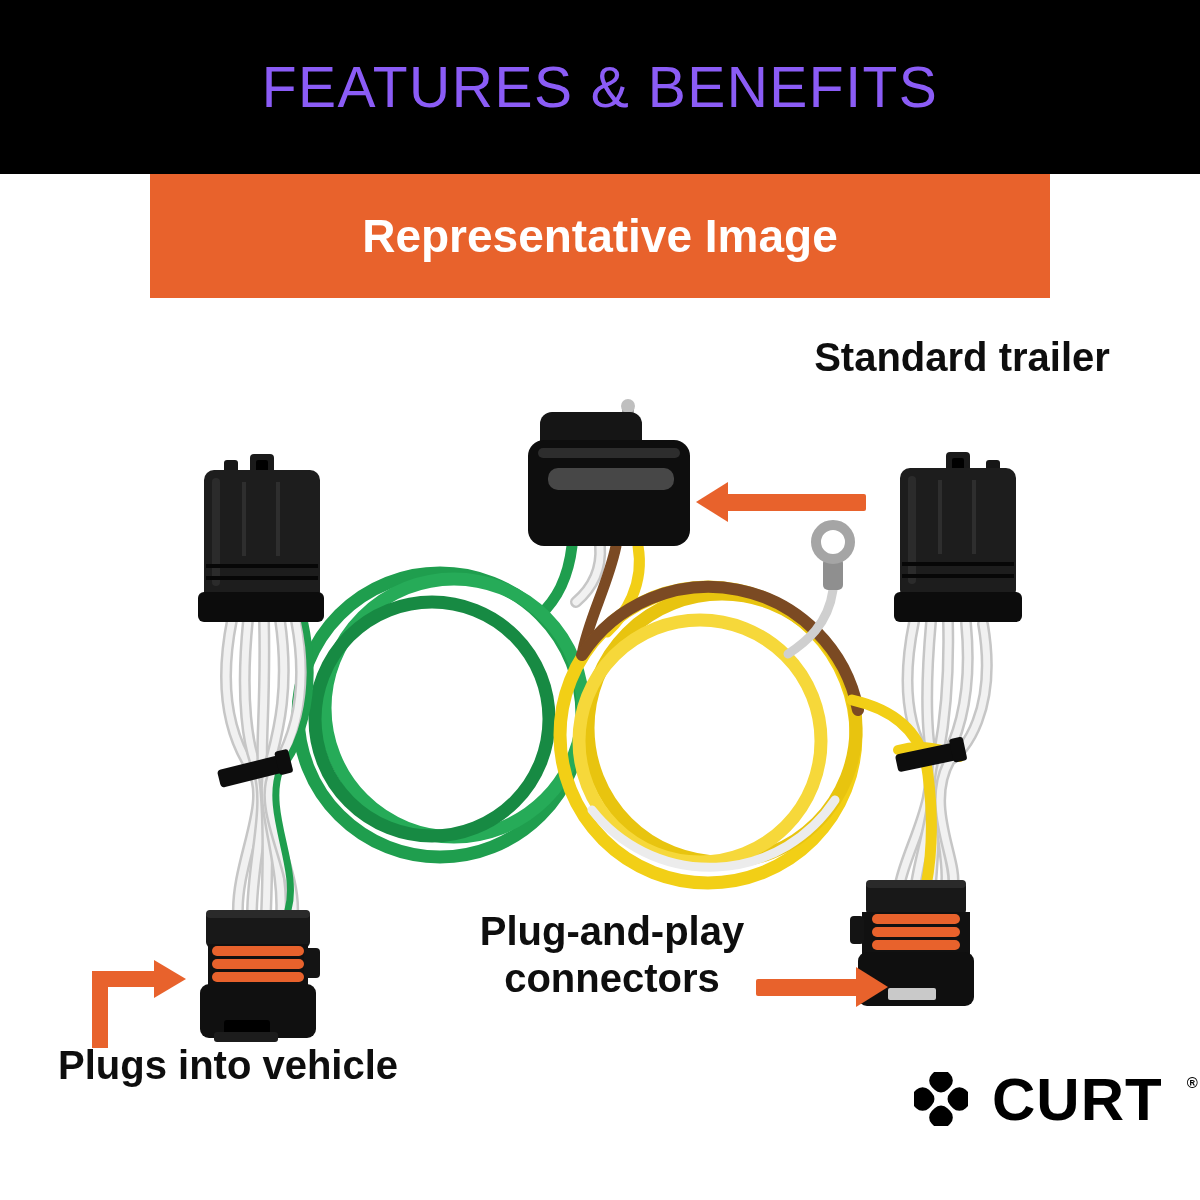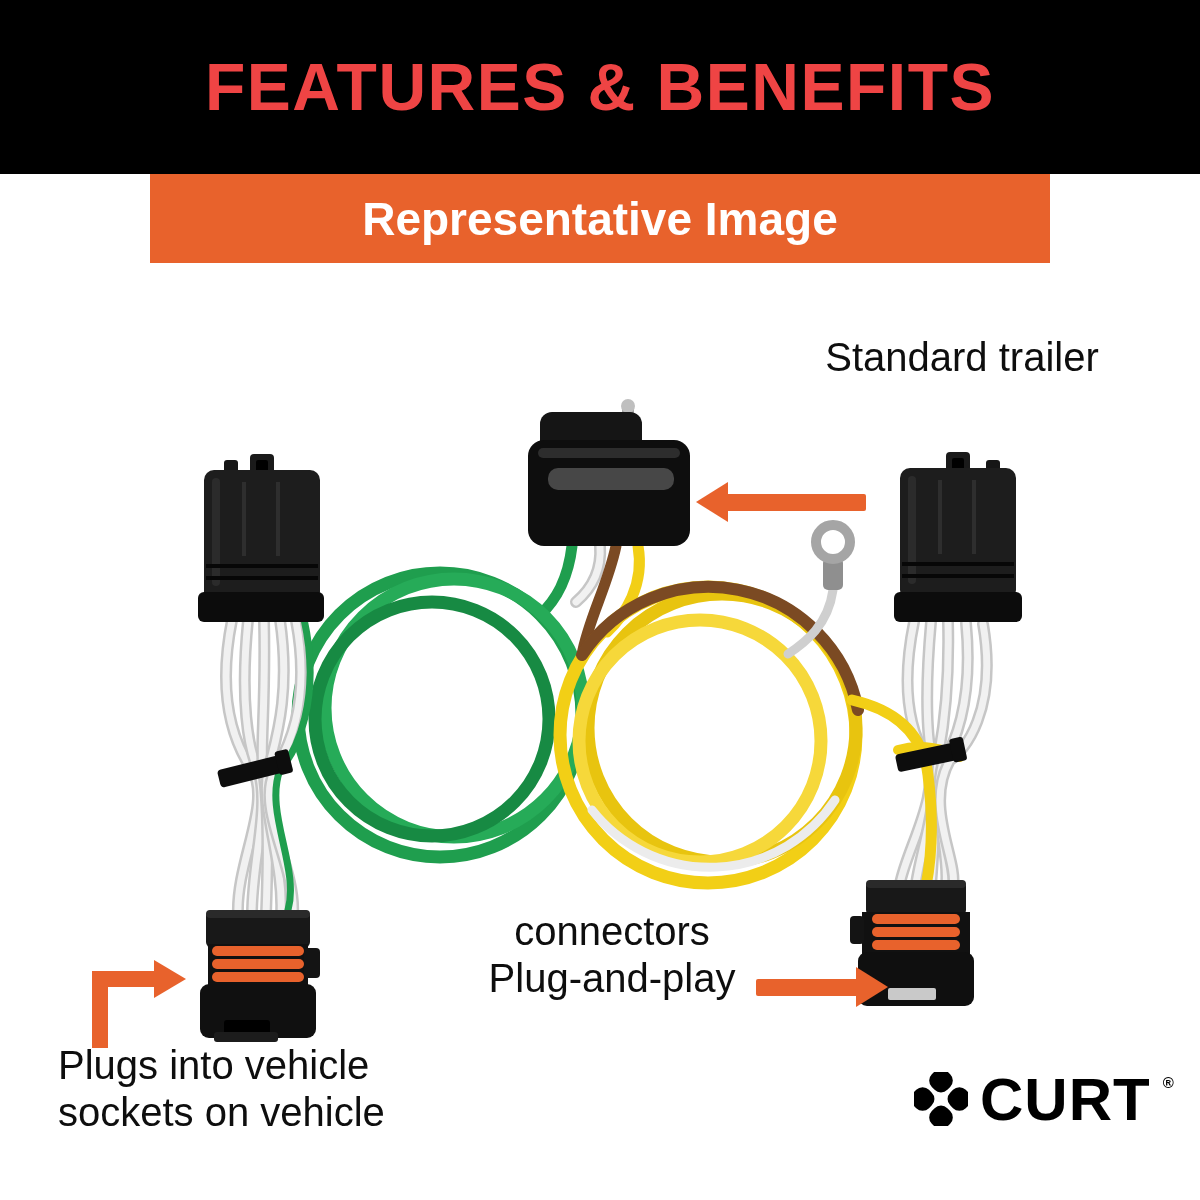--- a/index.html
+++ b/index.html
@@ -1,28 +1,28 @@
 <!DOCTYPE html>
 <html><head>
 <meta charset="utf-8">
 <style>
   html,body{margin:0;padding:0}
   body{width:1200px;height:1200px;background:#fff;font-family:"Liberation Sans",sans-serif}
   .page{position:relative;width:1200px;height:1200px;overflow:hidden;background:#fff}
   .illustration{position:absolute;left:0;top:0;width:1200px;height:1200px;z-index:1}
   .header{position:absolute;top:0;left:0;width:1200px;height:174px;background:#000;display:flex;align-items:center;justify-content:center;z-index:2}
-  .header-title{color:#ef4444;font-size:66px;font-weight:bold;letter-spacing:1.5px;white-space:nowrap}
-  .banner{position:absolute;top:174px;left:150px;width:900px;height:89px;background:#E8622C;display:flex;align-items:center;justify-content:center;z-index:2}
+  .header-title{color:#8b5cf6;font-size:57px;font-weight:normal;letter-spacing:1.5px;white-space:nowrap}
+  .banner{position:absolute;top:174px;left:150px;width:900px;height:124px;background:#E8622C;display:flex;align-items:center;justify-content:center;z-index:2}
   .banner-label{color:#fff;font-size:46px;font-weight:bold}
-  .callout{position:absolute;z-index:2;font-weight:normal;color:#0e0e0e;font-size:40px;line-height:1.17}
+  .callout{position:absolute;z-index:2;font-weight:bold;color:#0e0e0e;font-size:40px;line-height:1.17}
   .callout span{display:block}
   .callout-trailer{left:770px;top:334px;width:384px;text-align:center}
   .callout-plugplay{left:444px;top:908px;width:336px;text-align:center}
   .callout-sockets{left:58px;top:1042px;width:460px;text-align:left}
-  .logo{position:absolute;left:914px;top:1072px;z-index:2;display:flex;align-items:flex-start;gap:12px}
+  .logo{position:absolute;left:914px;top:1072px;z-index:2;display:flex;align-items:flex-start;gap:24px}
   .logo-text{font-size:60px;font-weight:bold;color:#000;line-height:56px;letter-spacing:1px}
   .logo-reg{font-size:15px;font-weight:bold;color:#000;margin-top:2px}
   
   .wE{stroke:#c6c6c6;stroke-width:12;fill:none;stroke-linecap:round}
   .wC{stroke:#f1f1f1;stroke-width:7;fill:none;stroke-linecap:round}
   .coil{fill:none;stroke-width:13}
 </style>
 </head>
 <body>
 
@@ -175,26 +175,25 @@
   </div>
 
   <div class="banner">
     <span class="banner-label">Representative Image</span>
   </div>
 
   <div class="callout callout-trailer">
     <span>Standard trailer</span>
   </div>
   <div class="callout callout-plugplay">
+    <span>Plug-and-play</span>
     <span>connectors</span>
-    <span>Plug-and-play</span>
   </div>
   <div class="callout callout-sockets">
     <span>Plugs into vehicle</span>
-    <span>sockets on vehicle</span>
   </div>
 
   <div class="logo">
     <svg width="54" height="54" viewBox="0 0 54 54" xmlns="http://www.w3.org/2000/svg">
       <g transform="rotate(45 27 27)" fill="#000">
         <rect x="3" y="3" width="22" height="22" rx="9"></rect>
         <rect x="29" y="3" width="22" height="22" rx="9"></rect>
         <rect x="3" y="29" width="22" height="22" rx="9"></rect>
         <rect x="29" y="29" width="22" height="22" rx="9"></rect>
       </g>

